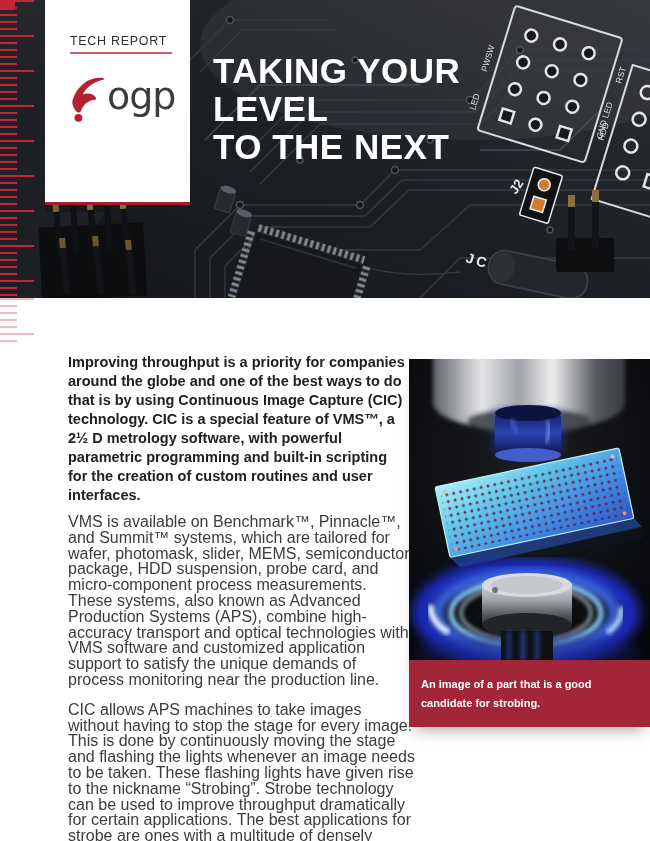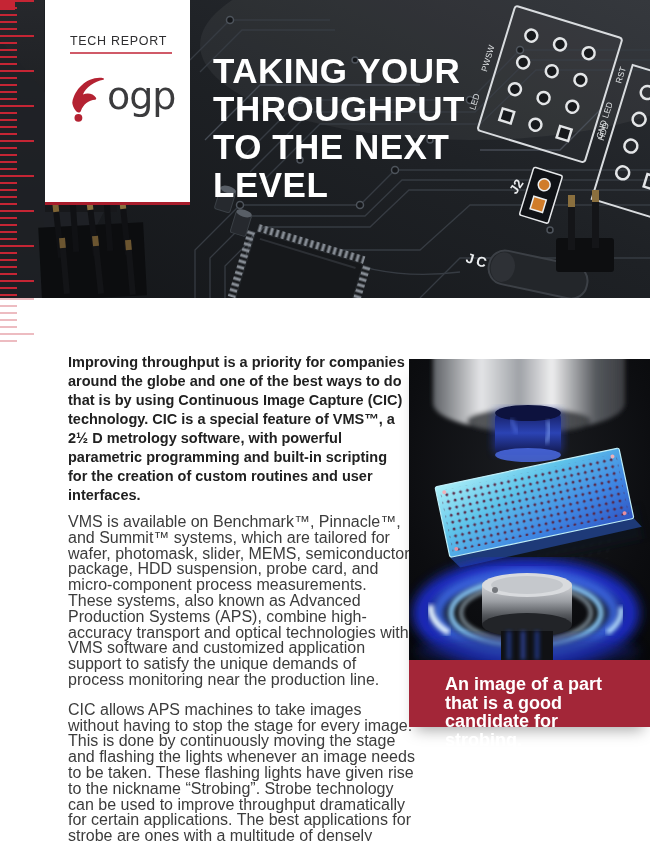--- a/index.html
+++ b/index.html
@@ -37,22 +37,22 @@
   .content { position:absolute; left:68px; top:353px; width:347px; color:#3a3a3a; }
   .intro  { width:338px; font-size:14.5px; line-height:19px; font-weight:700; color:#212121;
             margin-bottom:9px; }
   .body-p { font-size:16px; line-height:15.8px; margin-bottom:14px; color:#3c3c3c; }
 
   
   .figure { position:absolute; left:409px; top:359px; width:241px;
             box-shadow:0 10px 14px -7px rgba(0,0,0,0.35); }
   .photo { width:241px; height:301px; background:#0a0b0d; overflow:hidden; }
   .figure figcaption { width:241px; height:67px; background:var(--caption-red,#a32638);
-            color:#ffffff; font-weight:700; font-size:18px; line-height:18.5px;
-            padding:15px 38px 0 36px; }
+            color:#ffffff; font-weight:700; font-size:11px; line-height:18.5px;
+            padding:15px 38px 0 12px; }
 </style>
 </head>
 <body>
 
 <div class="page">
 
   <div class="hero">
     <svg width="650" height="298" viewBox="0 0 650 298">
       <defs>
         <linearGradient id="gBoard" x1="0" y1="1" x2="1" y2="0">
@@ -229,23 +229,22 @@
           <g transform="translate(128,240) rotate(-5)">
               <rect x="-3" width="6" height="55" fill="#131417"></rect>
               <rect x="-3" width="6" height="10" fill="#6b5530"></rect>
             </g>
         </g>
       </g>
     </svg>
 
     <div class="hero-title">
       <div>TAKING YOUR</div>
-      <div>THROUGHPUT</div>
+      <div>LEVEL</div>
       <div>TO THE NEXT</div>
-      <div>LEVEL</div>
     </div>
   </div>
 
   <div class="ticks ticks-dark"></div>
   <div class="ticks ticks-light"></div>
   <div class="corner-block"></div>
 
   <div class="masthead-card">
     <div class="report-label">TECH REPORT</div>
     <div class="logo">

